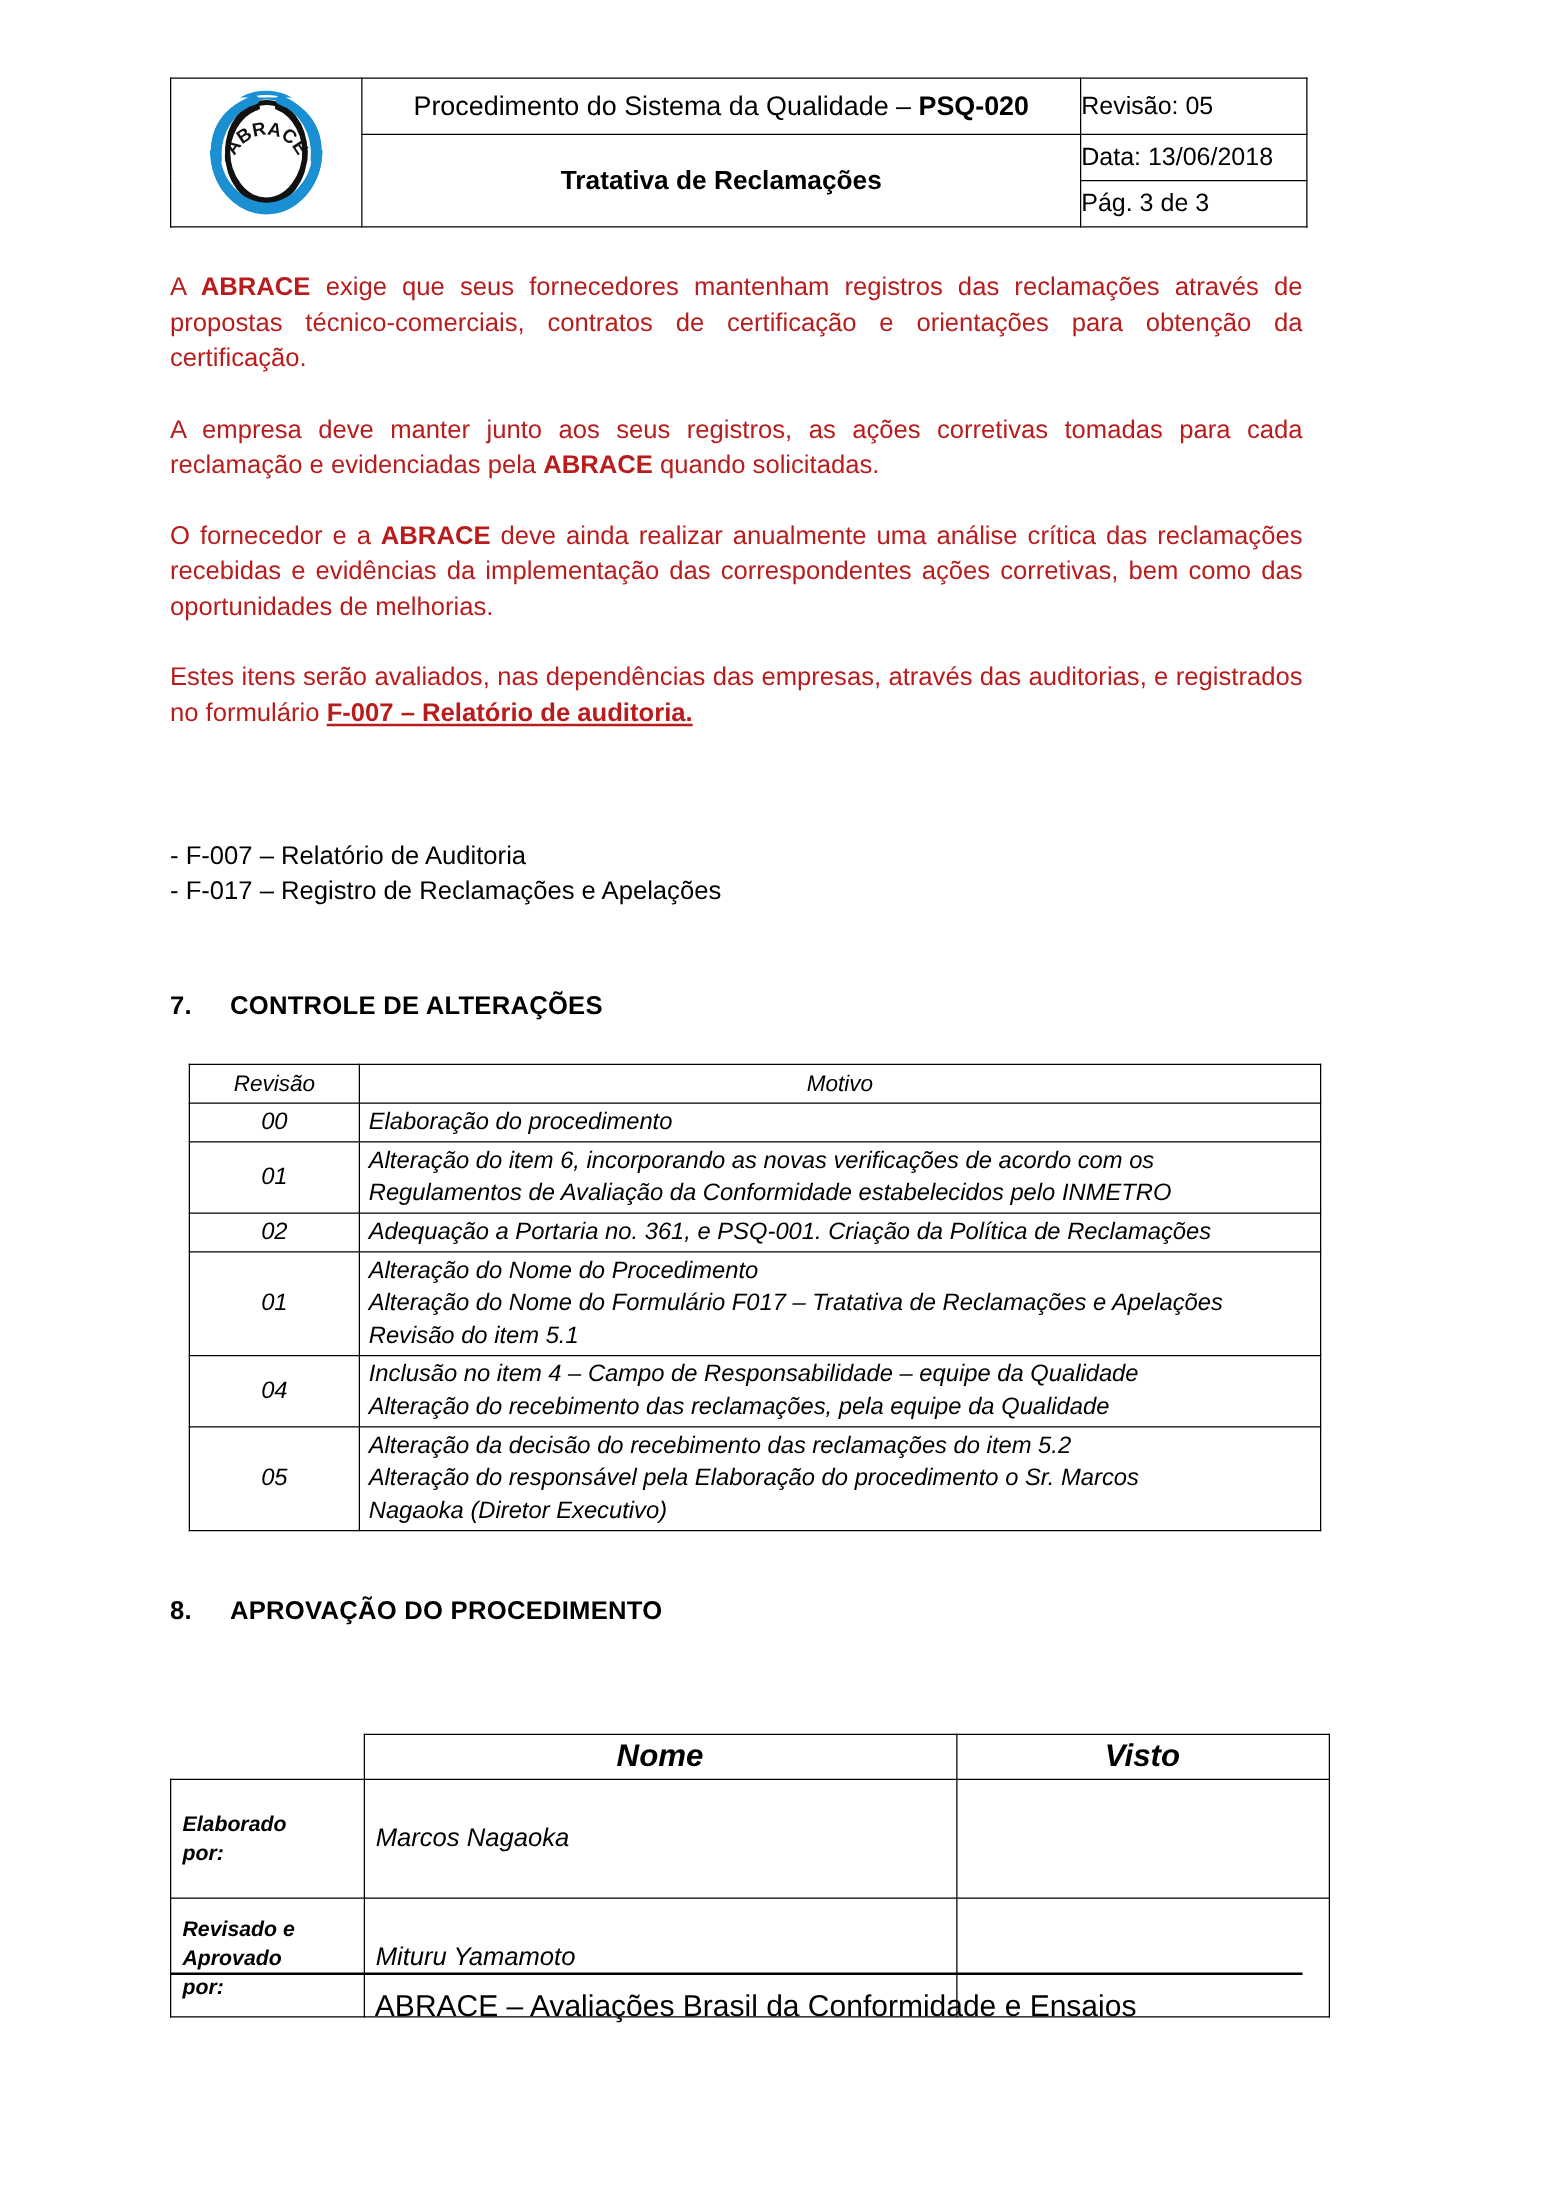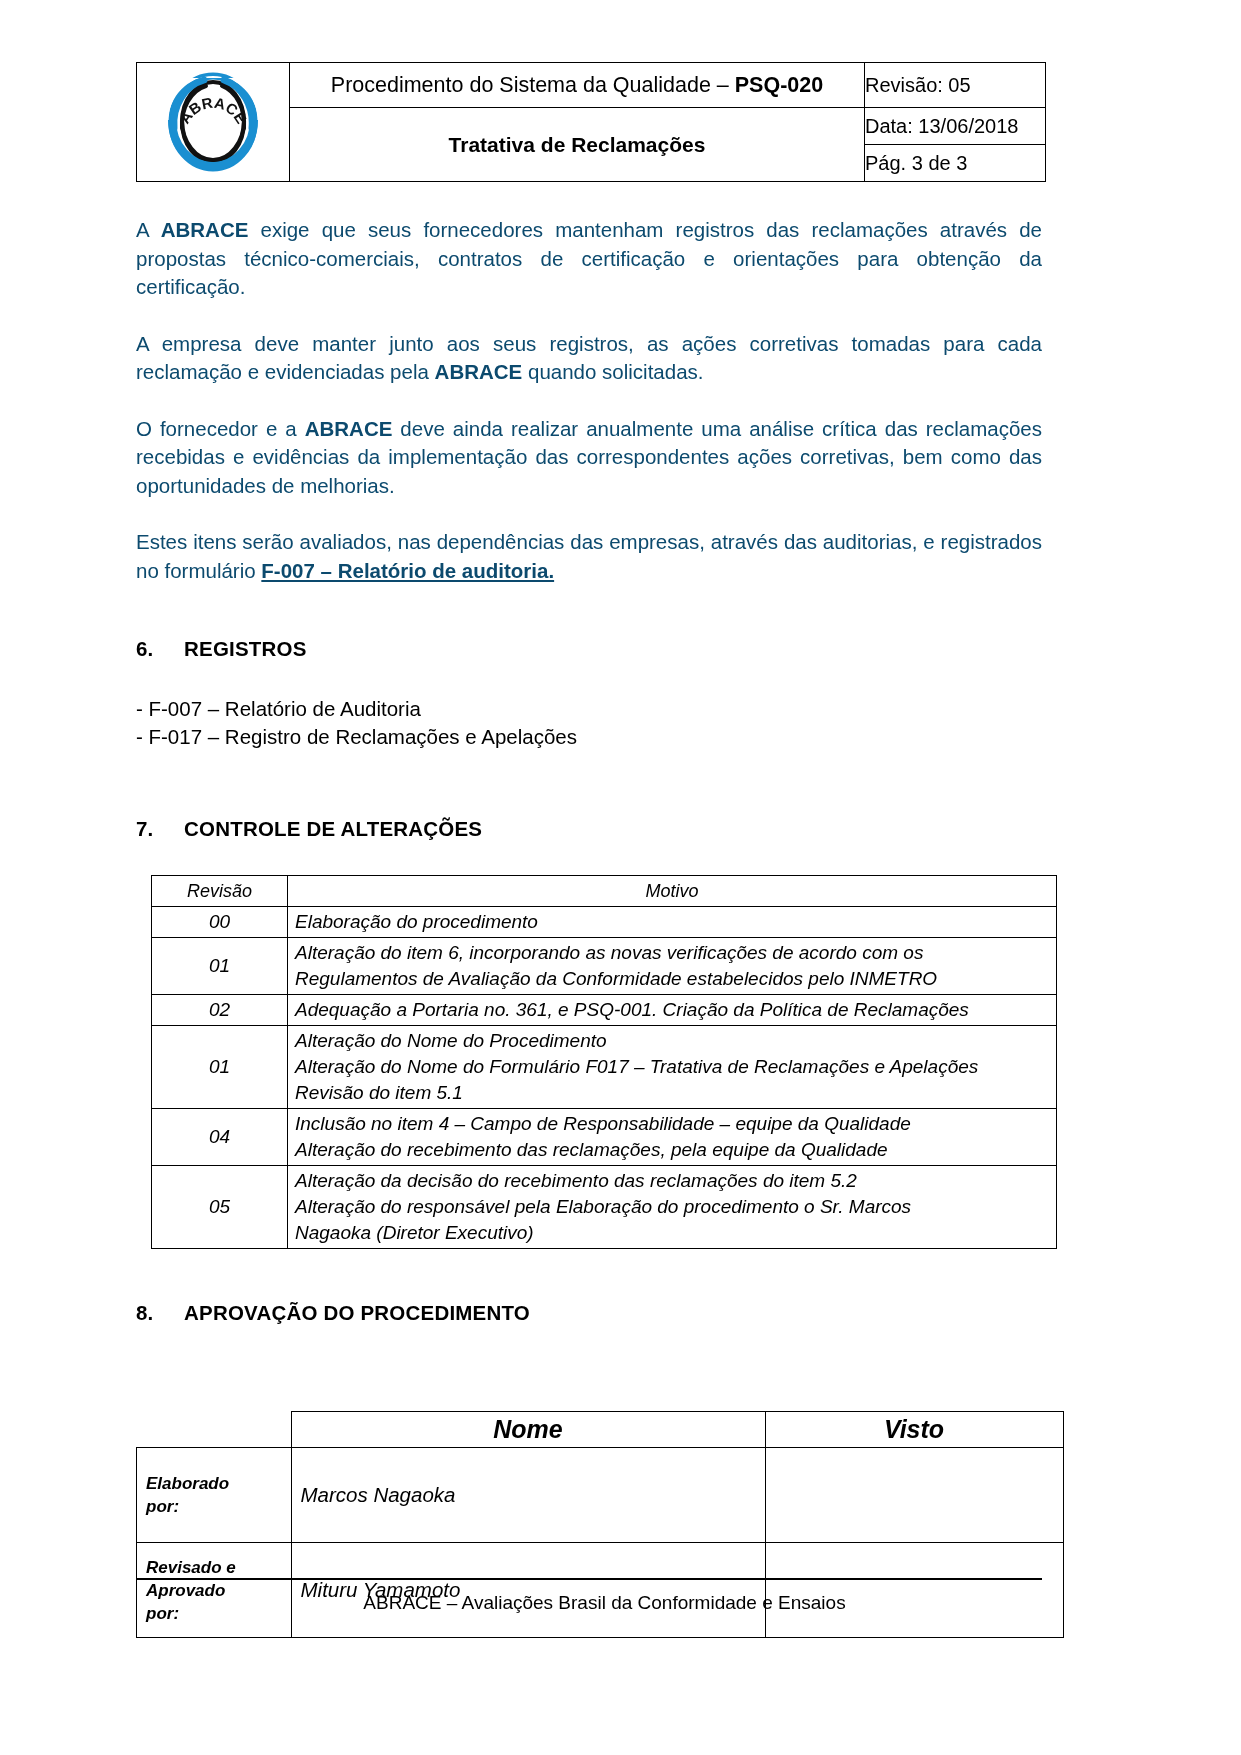--- a/index.html
+++ b/index.html
@@ -70,21 +70,21 @@
     margin: 0 auto;
   }
   .logo-wrap svg { display: block; }
 
   
   p.para {
     font-size: 20.5px;
     line-height: 28.5px;
     text-align: justify;
     margin: 0;
-    color: #0c4a6e;
+    color: #b91c1c;
   }
   .gap-para { height: 28px; }
   .gap-sm { height: 14px; }
   .gap-md { height: 34px; }
   .gap-lg { height: 52px; }
 
   h2.section {
     font-size: 20.5px;
     font-weight: bold;
     margin: 0;
@@ -176,21 +176,21 @@
     left: 136px;
     top: 1578px;
     width: 906px;
   }
   .footer-rule {
     border-top: 2.2px solid #000;
     width: 906px;
   }
   .footer-text {
     text-align: center;
-    font-size: 19px;
+    font-size: 24px;
     padding-top: 12px;
     padding-left: 31px;
   }
 </style>
 </head>
 <body>
 
 <div class="page">
 
   <div class="content">
@@ -251,21 +251,20 @@
     <div class="gap-para"></div>
 
     <p class="para"><span>O fornecedor e a </span><span class="bold">ABRACE</span><span> deve ainda realizar anualmente uma análise crítica das reclamações recebidas e evidências da implementação das correspondentes ações corretivas, bem como das oportunidades de melhorias.</span></p>
 
     <div class="gap-para"></div>
 
     <p class="para"><span>Estes itens serão avaliados, nas dependências das empresas, através das auditorias, e registrados no formulário </span><span class="underline-bold">F-007 – Relatório de auditoria.</span></p>
 
     <div class="gap-lg"></div>
 
-    <h2 class="section"><span class="num">6.</span><span>REGISTROS</span></h2>
 
     <div class="gap-md"></div>
 
     <div class="reg-list">
       <div>- F-007 – Relatório de Auditoria</div>
       <div>- F-017 – Registro de Reclamações e Apelações</div>
     </div>
 
     <div class="gap-lg"></div>
     <div class="gap-sm"></div>

